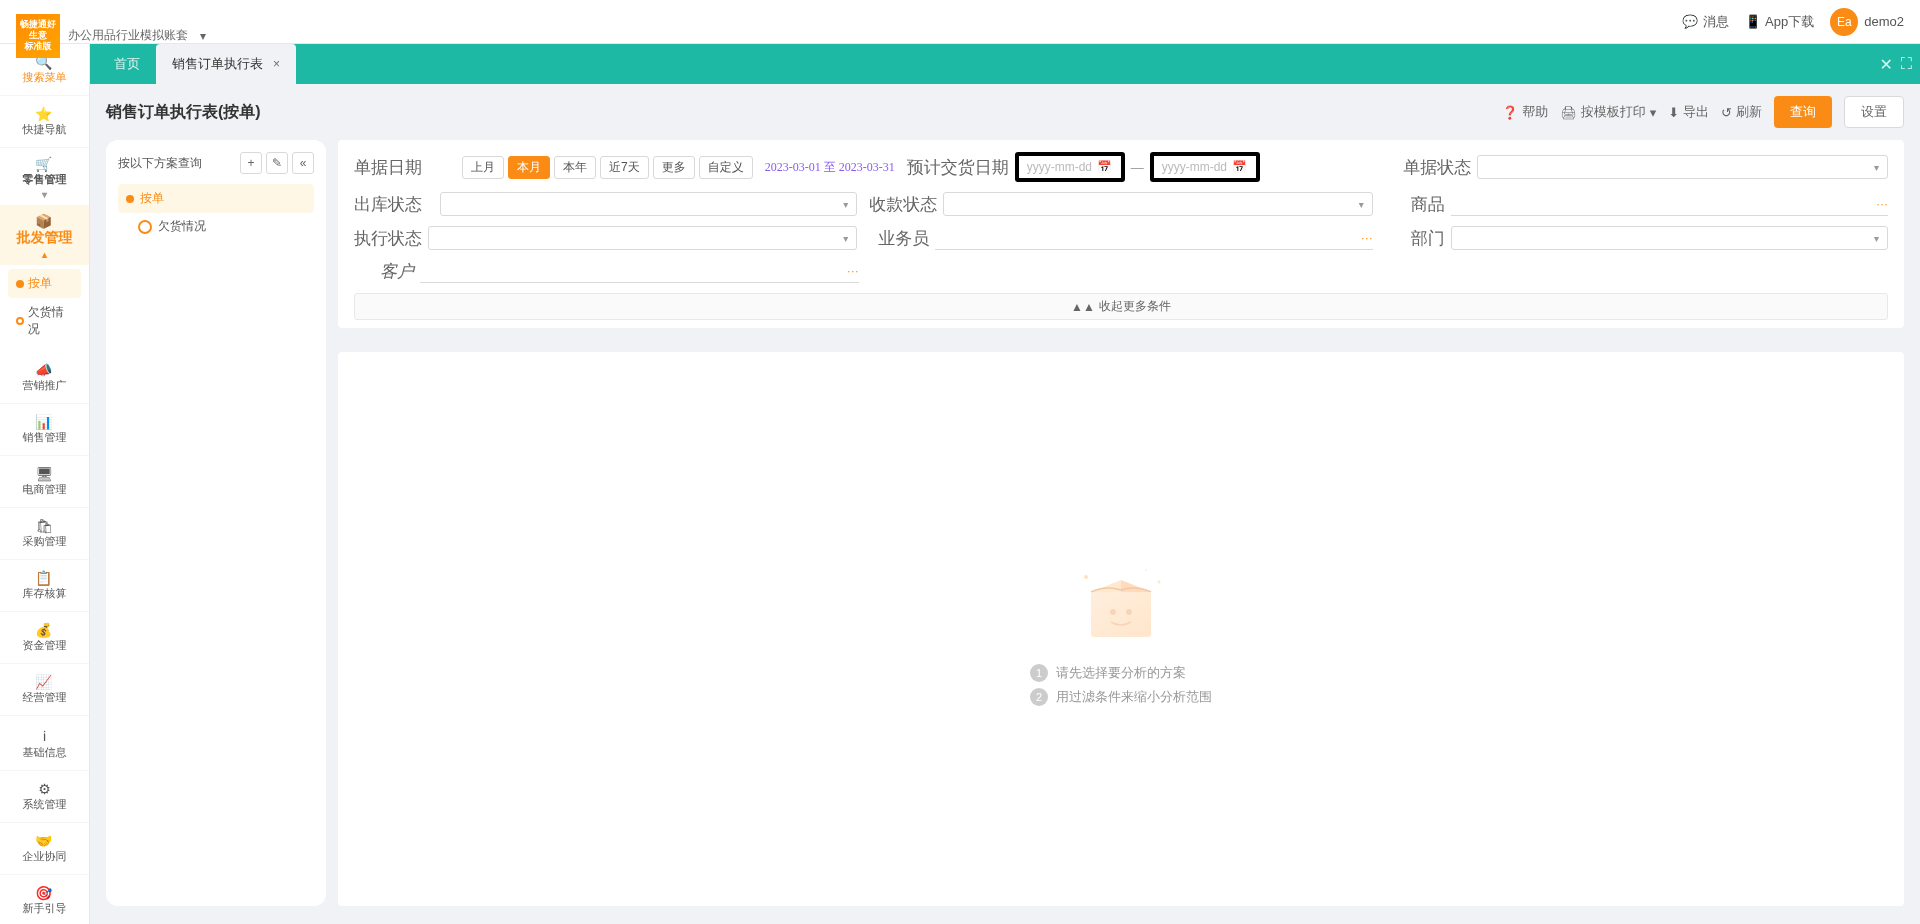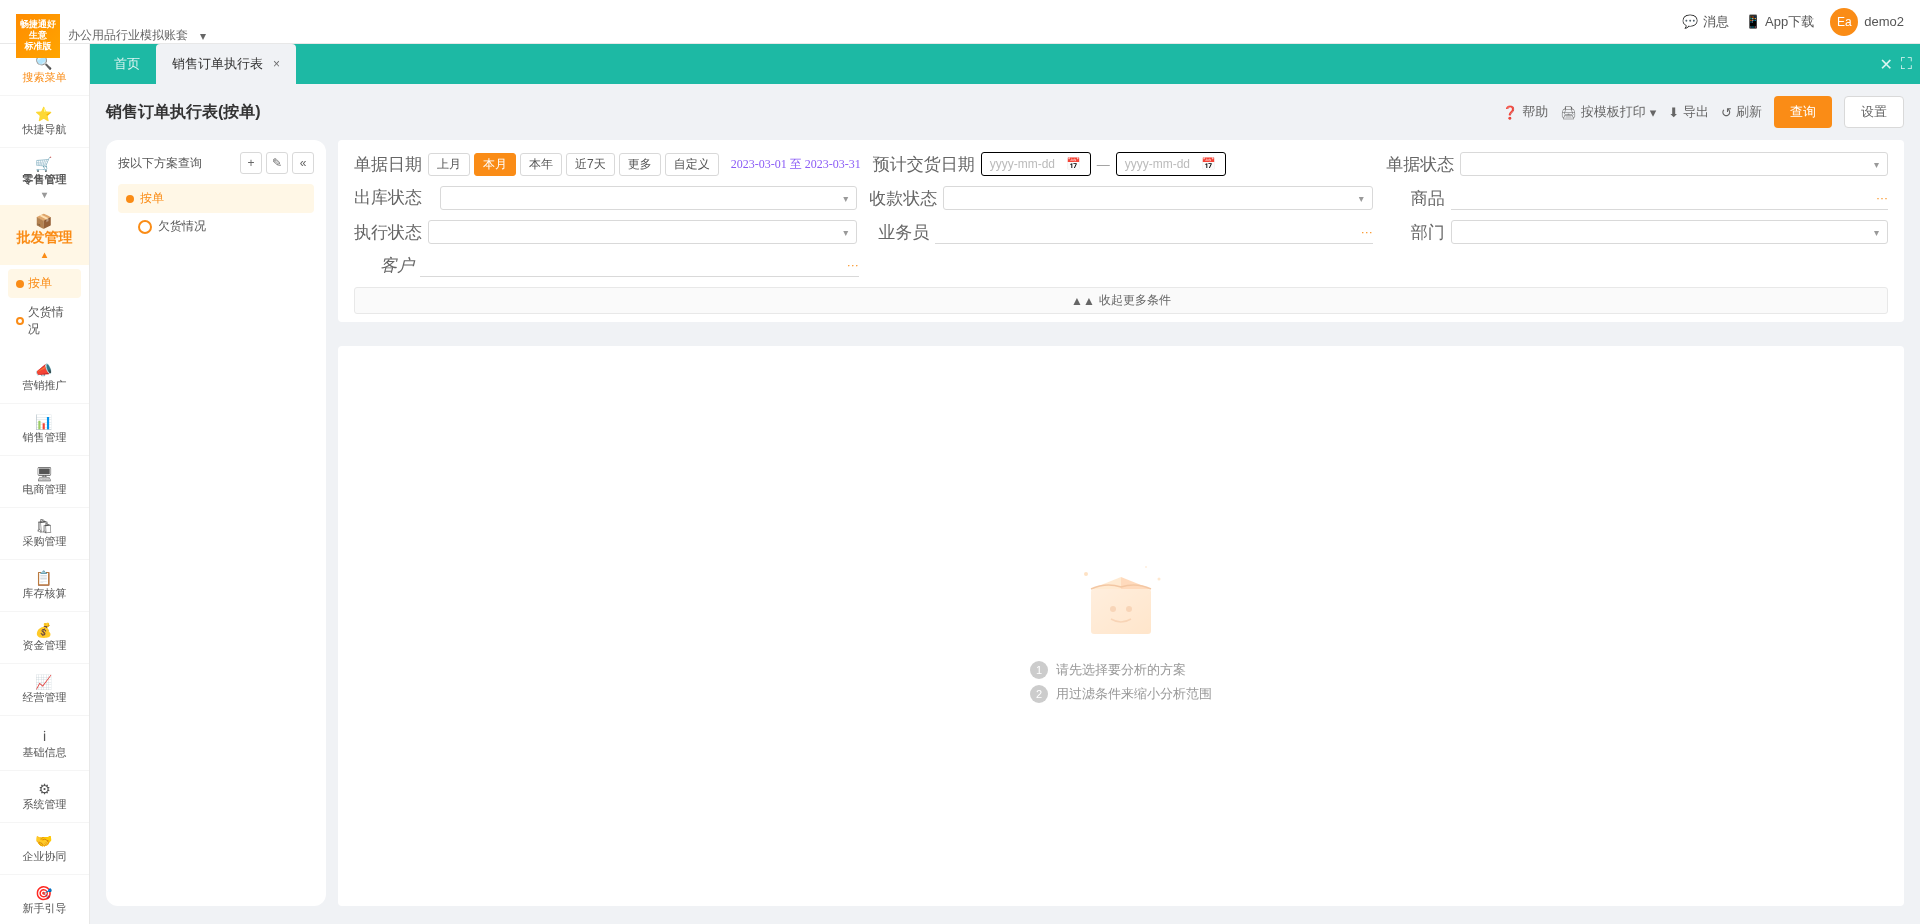--- a/index.html
+++ b/index.html
@@ -85,28 +85,28 @@
     }
 
     
     .filter-panel {
       background: #fff; border-radius: 4px; padding: 12px 16px 8px;
       margin-bottom: 12px;
     }
     .filter-row { display: flex; align-items: center; gap: 12px; margin-bottom: 10px; flex-wrap: wrap; }
     .filter-label { color: #666; font-size: 17px; white-space: nowrap; min-width: 60px; text-align: right; }
 
-    .date-quick-btns { display: flex; align-items: flex-start; gap: 4px; }
+    .date-quick-btns { display: flex; align-items: flex-start; gap: 4px; margin-left: 34px; }
     .date-quick-btn {
       padding: 2px 8px; border: 1px solid #d9d9d9; border-radius: 3px;
       font-size: 12px; cursor: pointer; color: #555; background: #fff;
     }
     .date-quick-btn.active { background: #fa8c16; color: #fff; border-color: #fa8c16; }
     .date-input {
-      border: 1px solid #000000; border-radius: 3px; padding: 4px 8px;
+      border: 4px solid #000000; border-radius: 3px; padding: 4px 8px;
       font-size: 12px; color: #999; width: 110px; display: flex; align-items: center; justify-content: space-between;
     }
     .date-sep { color: #999; }
 
     .select-control {
       border: 1px solid #d9d9d9; border-radius: 3px; padding: 4px 8px;
       font-size: 12px; color: #999; width: 100%; display: flex; align-items: center; justify-content: space-between;
       cursor: pointer; background: #fff;
     }
 
@@ -377,21 +377,21 @@
               <div style="display:flex;align-items:center;gap:6px;flex:1;">
                 <span class="filter-label">单据状态</span>
                 <div class="select-control" style="width:auto;flex:1;">
                   <span></span>
                   <span class="chevron-down"></span>
                 </div>
               </div>
             </div>
 
             <div class="filter-row">
-              <div style="display:flex;gap:18px;flex:1;">
+              <div style="display:flex;align-items:center;gap:18px;flex:1;">
                 <span class="filter-label">出库状态</span>
                 <div class="select-control" style="flex:1;">
                   <span></span>
                   <span class="chevron-down"></span>
                 </div>
               </div>
               <div style="display:flex;align-items:center;gap:6px;flex:1;">
                 <span class="filter-label">收款状态</span>
                 <div class="select-control" style="flex:1;">
                   <span></span>

